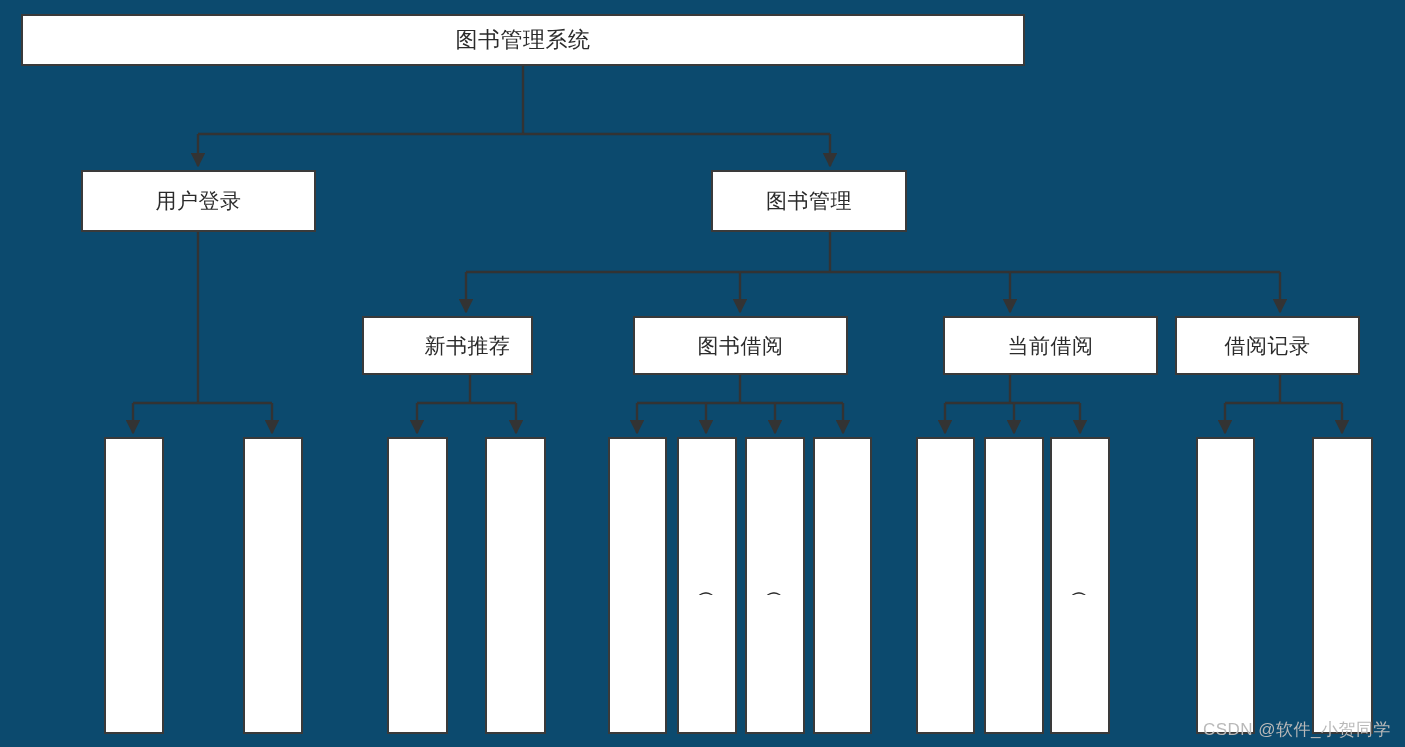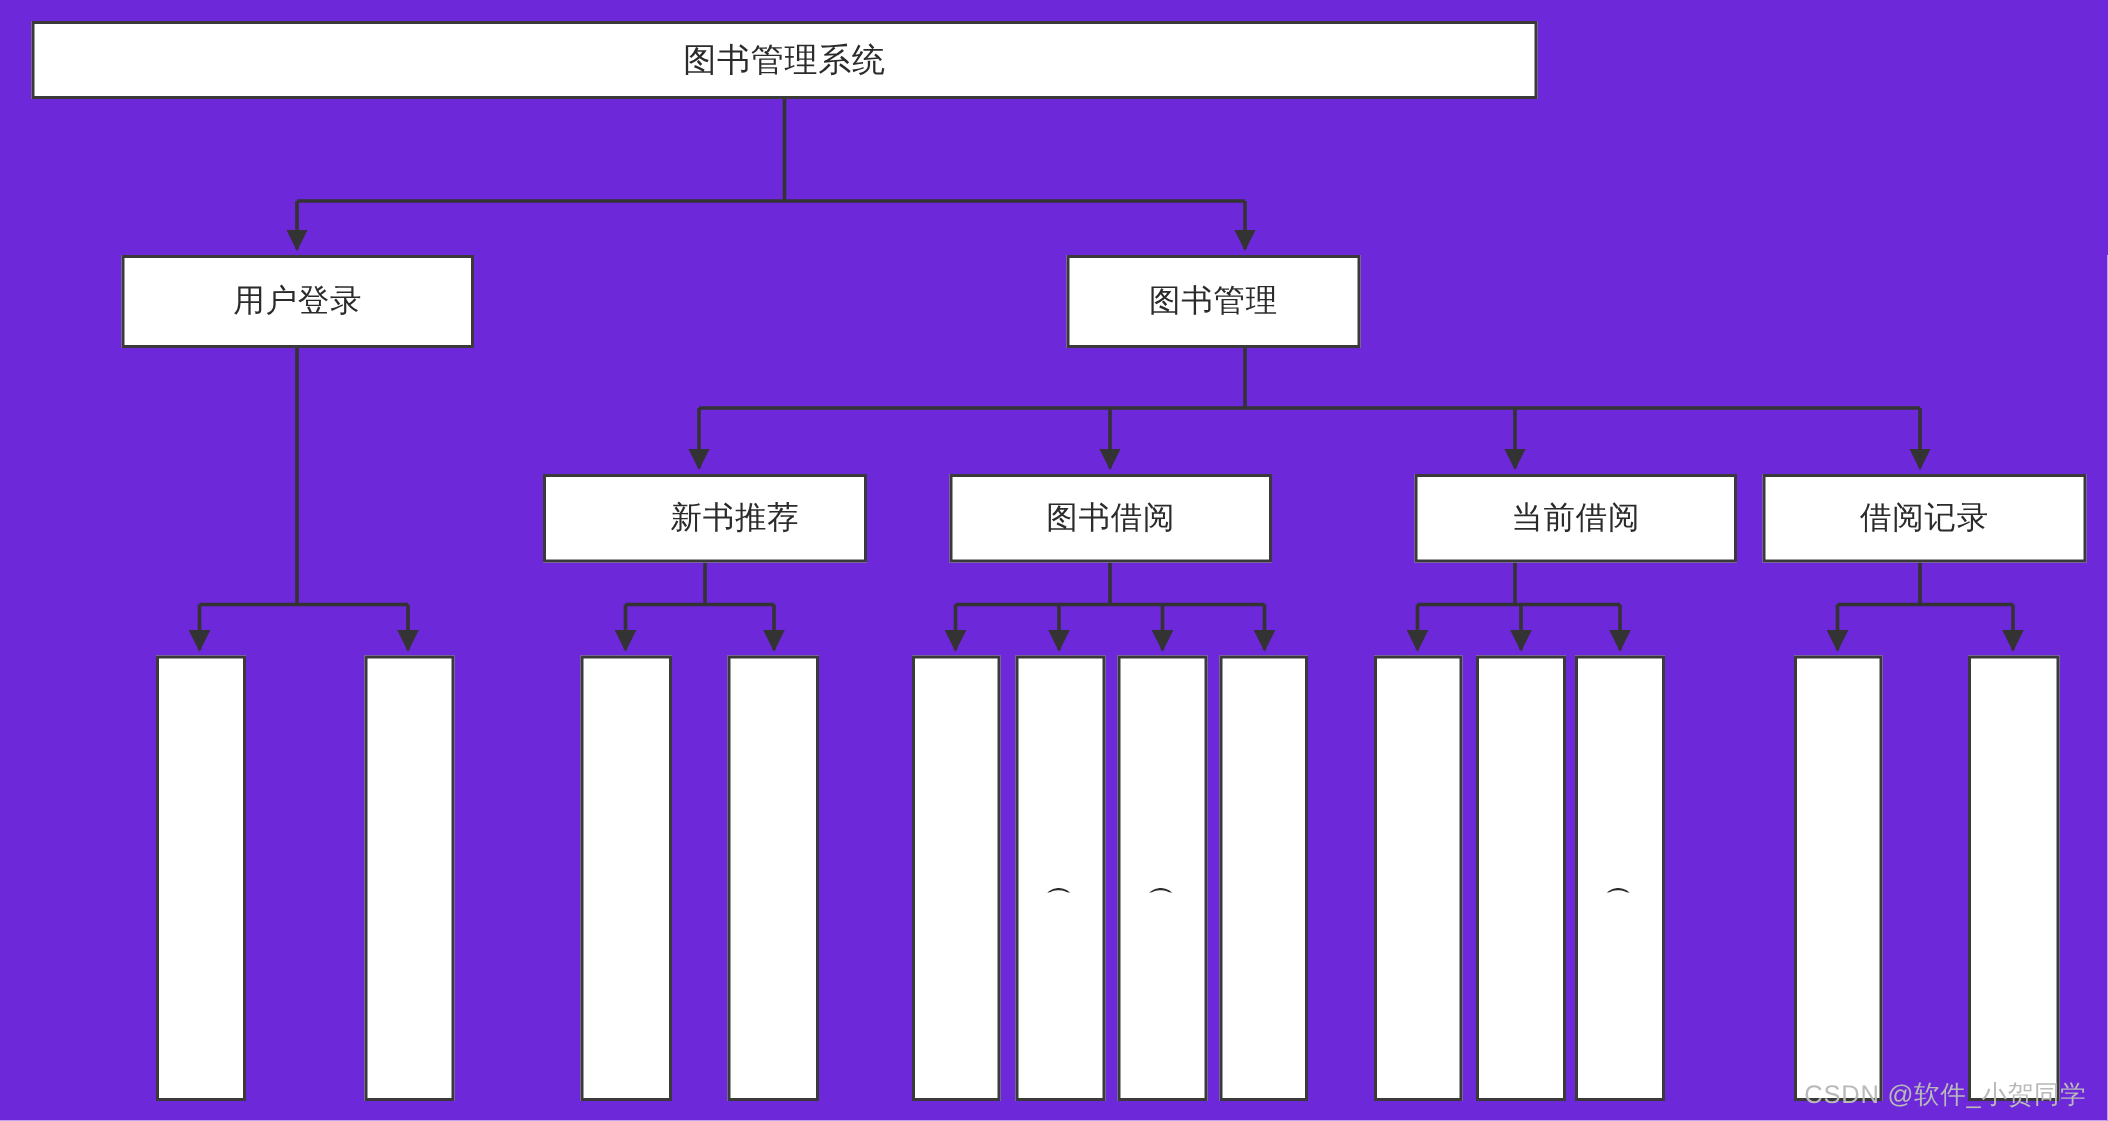--- a/index.html
+++ b/index.html
@@ -8,21 +8,21 @@
     padding: 0;
     background: #ffffff;
   }
   body {
     font-family: "Liberation Sans", "DejaVu Sans", sans-serif;
   }
   #canvas {
     position: relative;
     width: 1405px;
     height: 747px;
-    background: #6d28d9;
+    background: #0c4a6e;
     overflow: hidden;
   }
   
   #wires {
     position: absolute;
     left: 0;
     top: 0;
     width: 1405px;
     height: 747px;
     z-index: 1;
@@ -142,33 +142,33 @@
   </div>
 
   <div class="node horiz" id="node-user-login" style="left:81px; top:170px; width:235px; height:62px;">
     <span class="label">用户登录</span>
   </div>
 
   <div class="node horiz" id="node-book-mgmt" style="left:711px; top:170px; width:196px; height:62px;">
     <span class="label">图书管理</span>
   </div>
 
-  <div class="node horiz" id="node-new-book-rec" style="left:362px; top:316px; width:216px; height:59px;padding-left:40px;">
+  <div class="node horiz" id="node-new-book-rec" style="left:362px; top:316px; width:171px; height:59px;padding-left:40px;">
     <span class="label">新书推荐</span>
   </div>
 
   <div class="node horiz" id="node-book-borrow" style="left:633px; top:316px; width:215px; height:59px;">
     <span class="label">图书借阅</span>
   </div>
 
   <div class="node horiz" id="node-current-borrow" style="left:903px; top:316px; width:215px; height:59px;margin-left:40px;">
     <span class="label">当前借阅</span>
   </div>
 
-  <div class="node horiz" id="node-borrow-record" style="left:1175px; top:316px; width:216px; height:59px;">
+  <div class="node horiz" id="node-borrow-record" style="left:1175px; top:316px; width:185px; height:59px;">
     <span class="label">借阅记录</span>
   </div>
 
   <div class="node vert" style="left:104px; top:437px; width:60px; height:297px;">
     <span class="label">用户登录</span>
   </div>
 
   <div class="node vert" style="left:243px; top:437px; width:60px; height:297px;">
     <span class="label">注销登录</span>
   </div>

